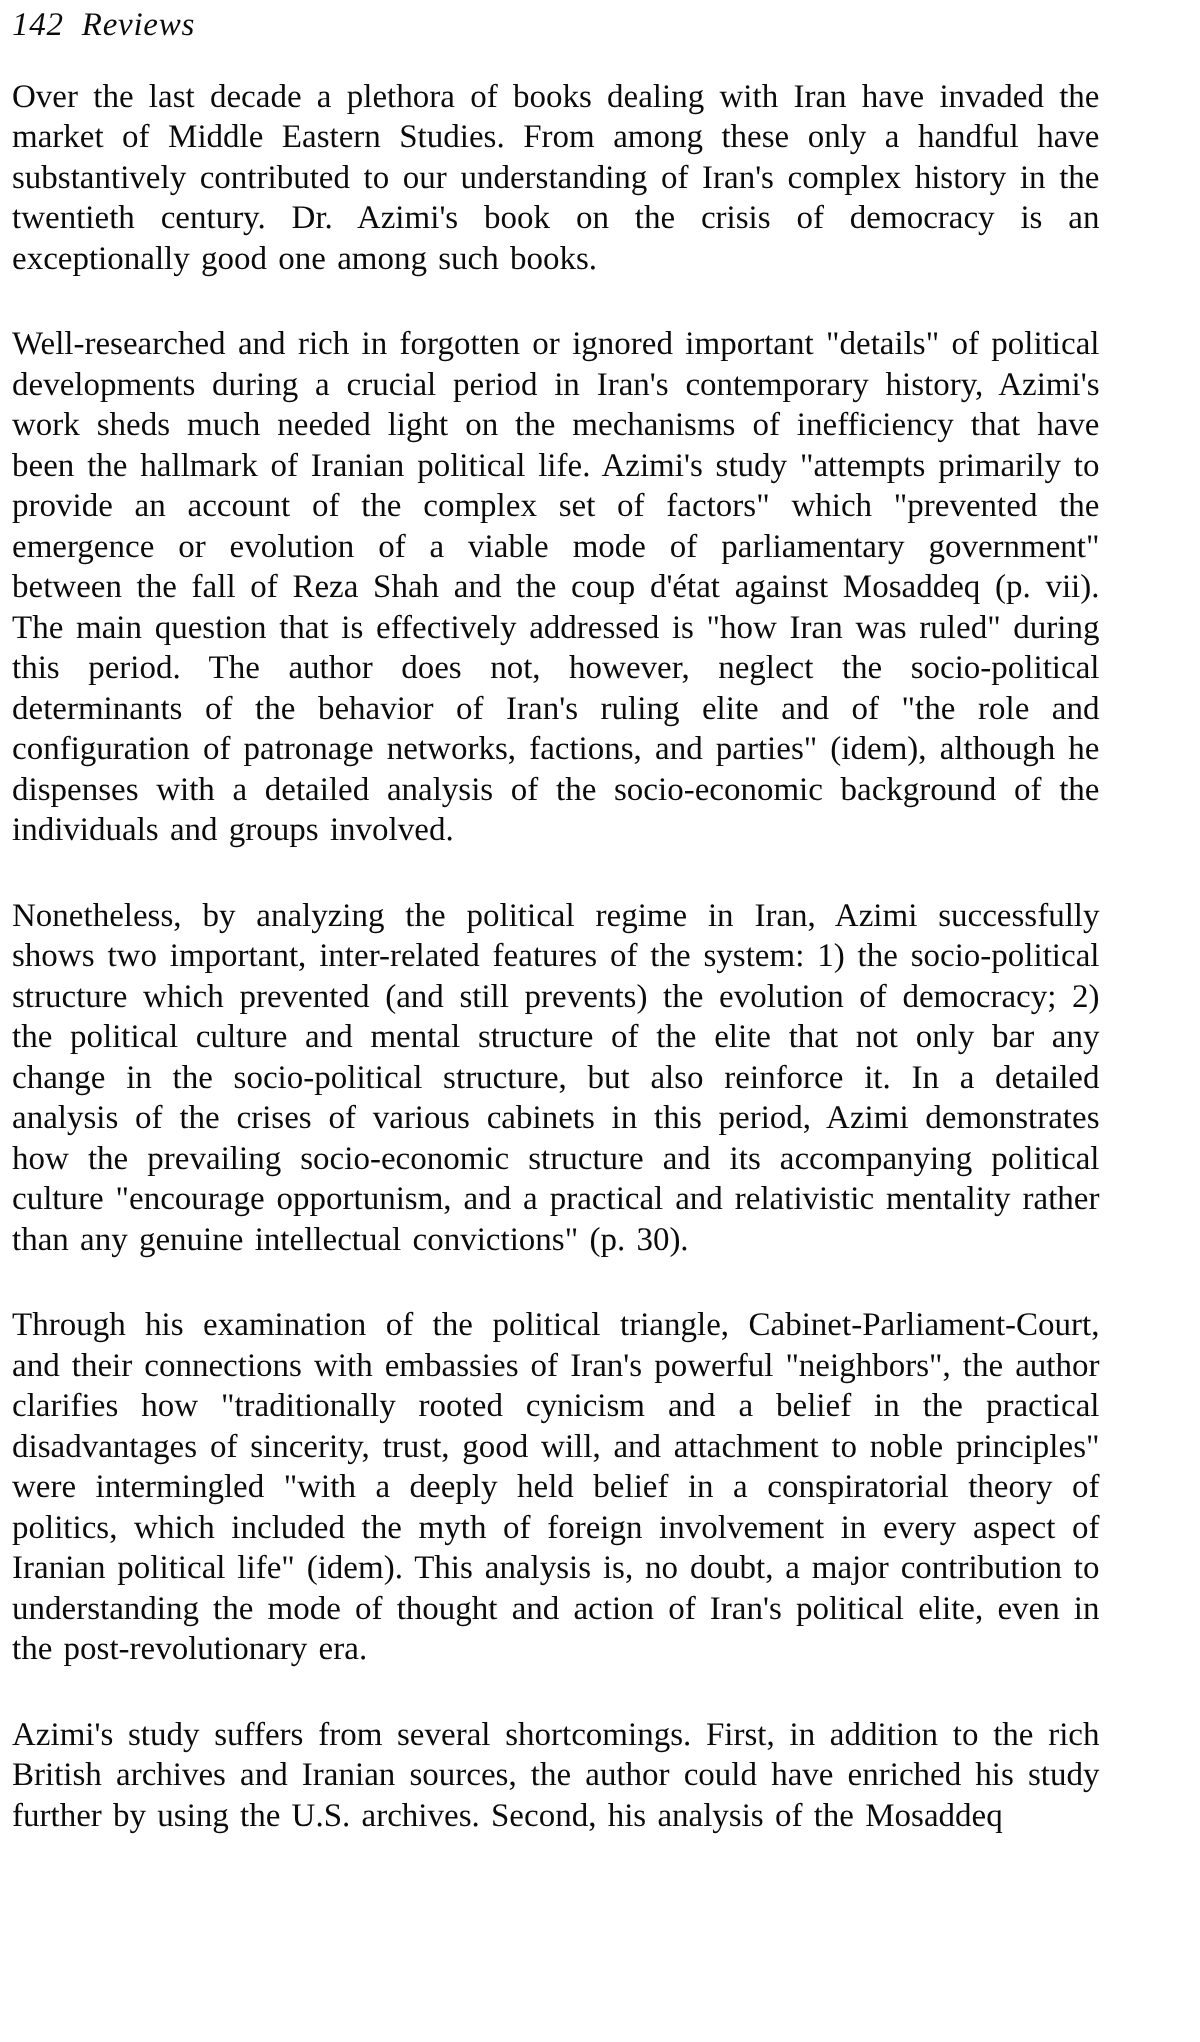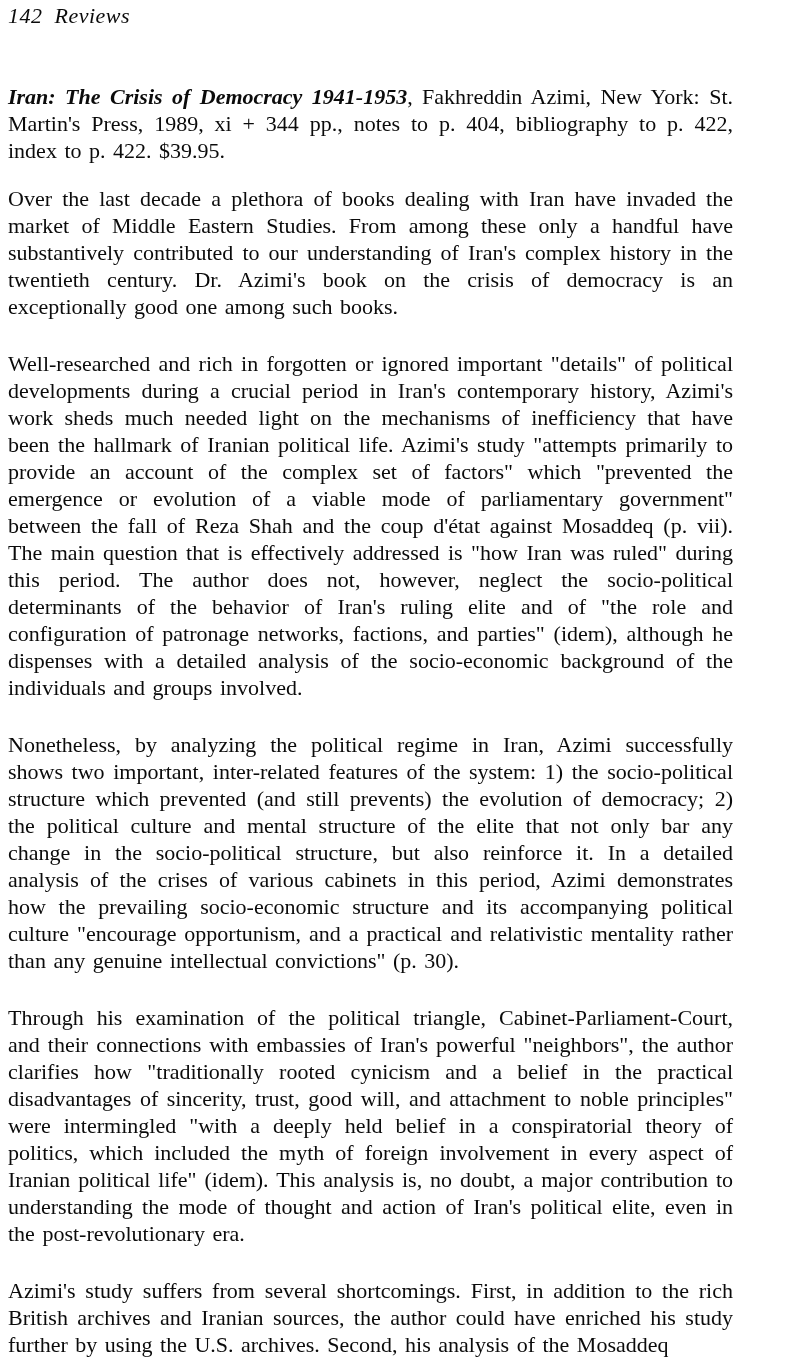--- a/index.html
+++ b/index.html
@@ -57,21 +57,20 @@
   .em {
   }
 </style>
 </head>
 <body>
 
 <div class="page">
 
   <div class="running-head">142 Reviews</div>
 
-  <div class="citation"><span class="title">Iran: The Crisis of Democracy 1941-1953</span><span>, Fakhreddin Azimi, New York: St. Martin's Press, 1989, xi + 344 pp., notes to p. 404, bibliography to p. 422, index to p. 422. $39.95.</span></div>
 
   <div class="review-body">
       <p class="para"><span>Over the last decade a plethora of books dealing with Iran have invaded the market of Middle Eastern Studies.  From among these only a handful have substantively contributed to our understanding of Iran's complex history in the twentieth century.  Dr. Azimi's book on the crisis of democracy is an exceptionally good one among such books.</span></p>
       <p class="para"><span>Well-researched and rich in forgotten or ignored important "details" of political developments during a crucial period in Iran's contemporary history, Azimi's work sheds much needed light on the mechanisms of inefficiency that have been the hallmark of Iranian political life.  Azimi's study "attempts primarily to provide an account of the complex set of factors" which "prevented the emergence or evolution of a viable mode of parliamentary government" between the fall of Reza Shah and the coup d'état against Mosaddeq (p. vii).  The main question that is effectively addressed is "how Iran was ruled" during this period.  The author does not, however, neglect the socio-political determinants of the behavior of Iran's ruling elite and of "the role and configuration of patronage networks, factions, and parties" (</span><span class="em">idem</span><span>), although he dispenses with a detailed analysis of the socio-economic background of the individuals and groups involved.</span></p>
       <p class="para"><span>Nonetheless, by analyzing the political regime in Iran, Azimi successfully shows two important, inter-related features of the system:  1) the socio-political structure which prevented (and still prevents) the evolution of democracy; 2) the political culture and mental structure of the elite that not only bar any change in the socio-political structure, but also reinforce it.  In a detailed analysis of the crises of various cabinets in this period, Azimi demonstrates how the prevailing socio-economic structure and its accompanying political culture "encourage opportunism, and a practical and relativistic mentality rather than any genuine intellectual convictions" (p. 30).</span></p>
       <p class="para"><span>Through his examination of the political triangle, Cabinet-Parliament-Court, and their connections with embassies of Iran's powerful "neighbors", the author clarifies how "traditionally rooted cynicism and a belief in the practical disadvantages of sincerity, trust, good will, and attachment to noble principles" were intermingled "with a deeply held belief in a conspiratorial theory of politics, which included the myth of foreign involvement in every aspect of Iranian political life" (</span><span class="em">idem</span><span>).  This analysis is, no doubt, a major contribution to understanding the mode of thought and action of Iran's political elite, even in the post-revolutionary era.</span></p>
       <p class="para"><span>Azimi's study suffers from several shortcomings.  First, in addition to the rich British archives and Iranian sources, the author could have enriched his study further by using the U.S. archives.  Second, his analysis of the Mosaddeq</span></p>
     </div>
 
 </div>

